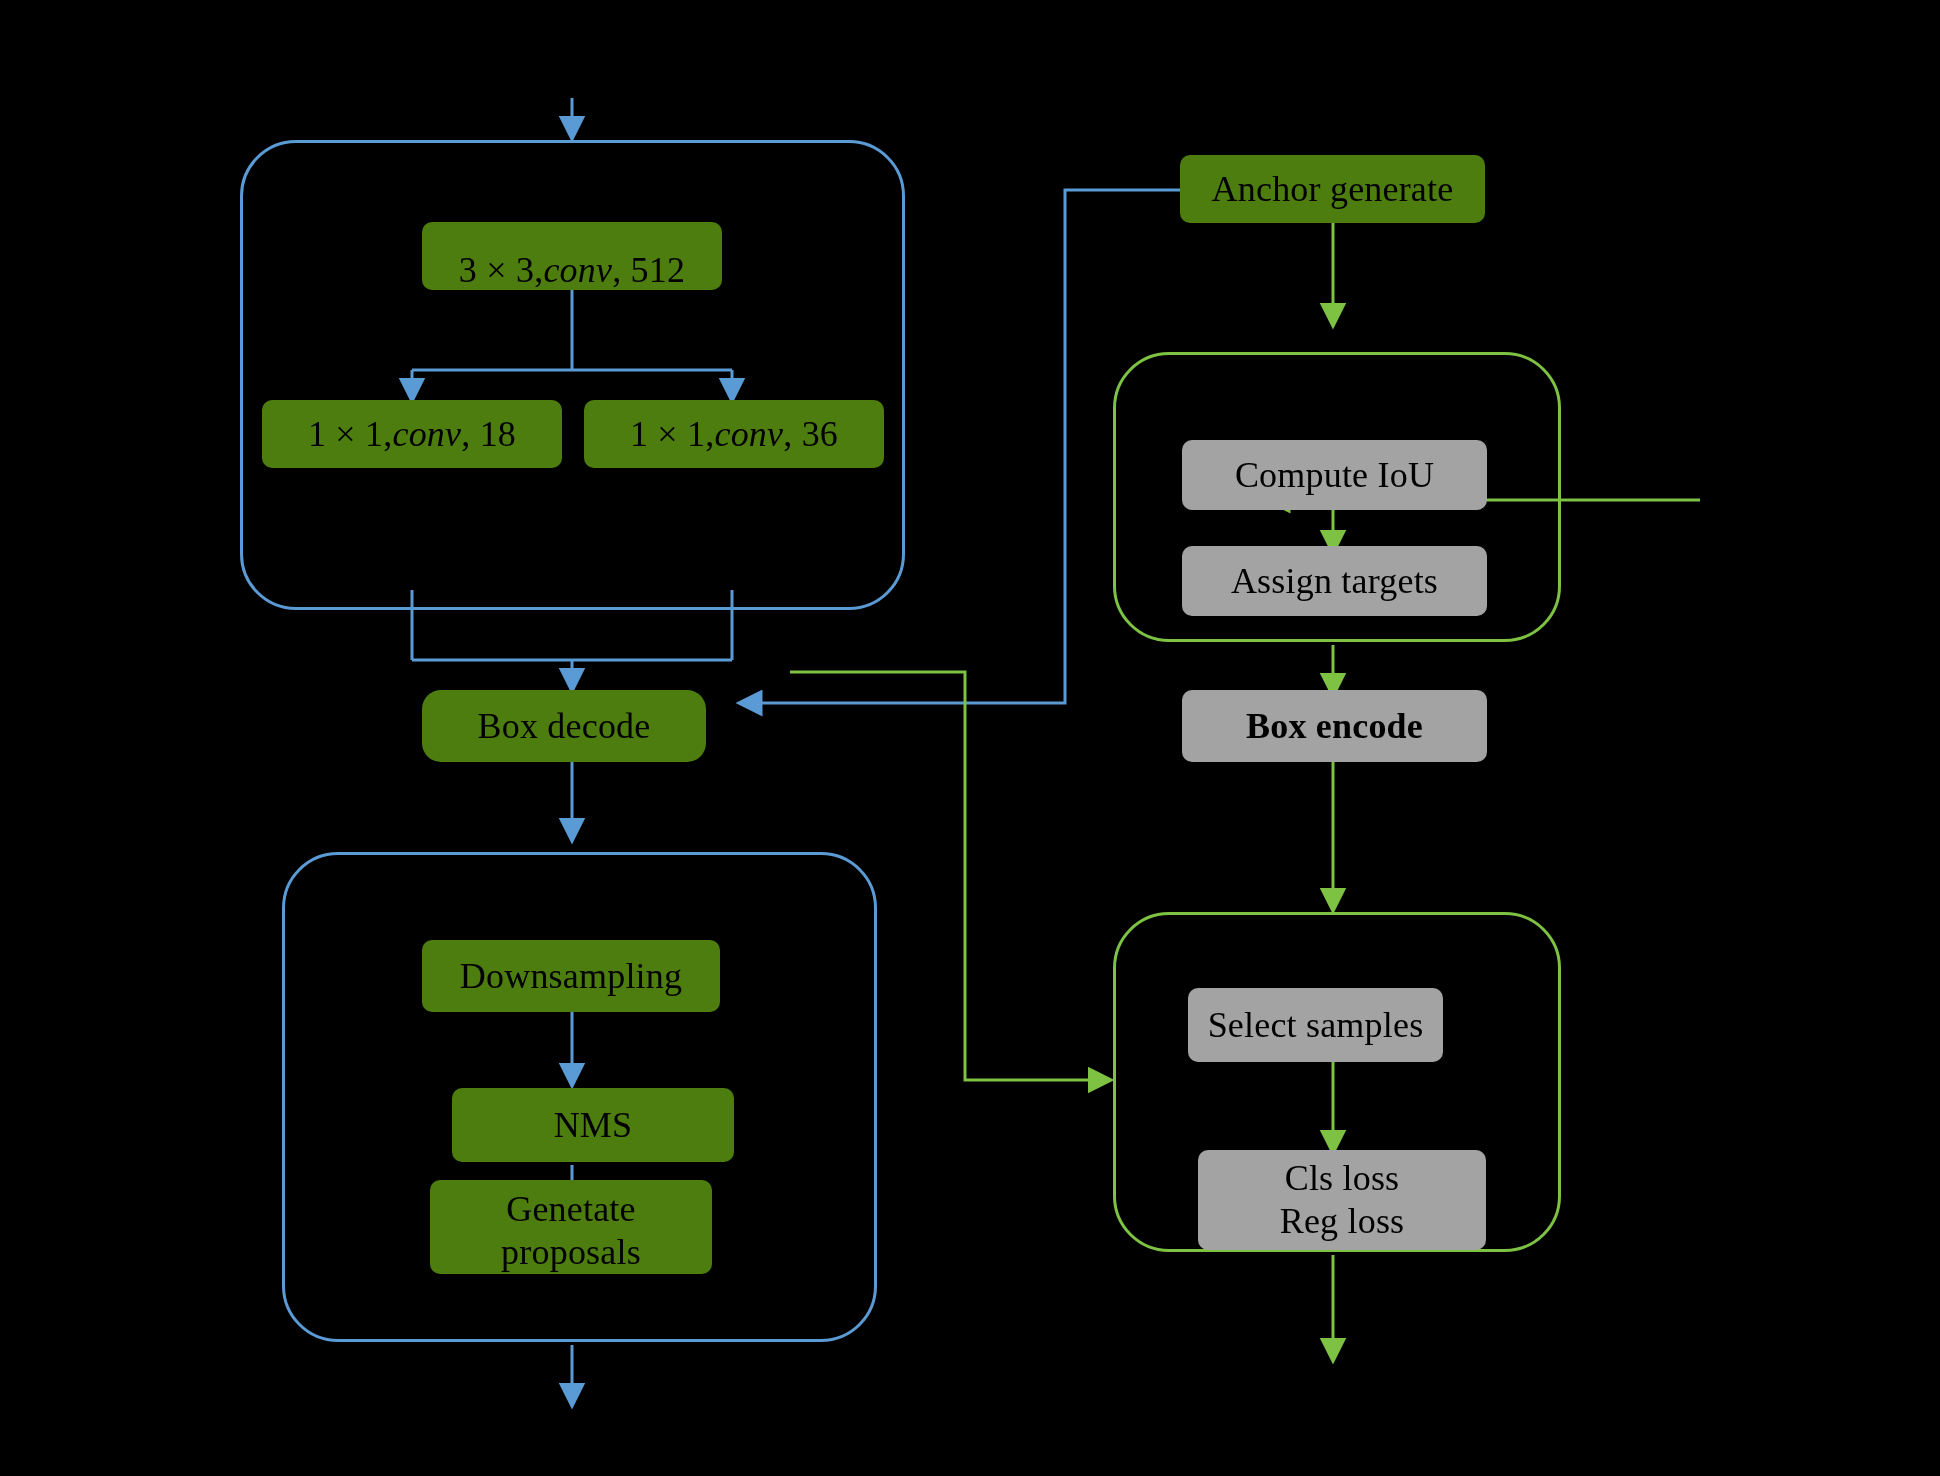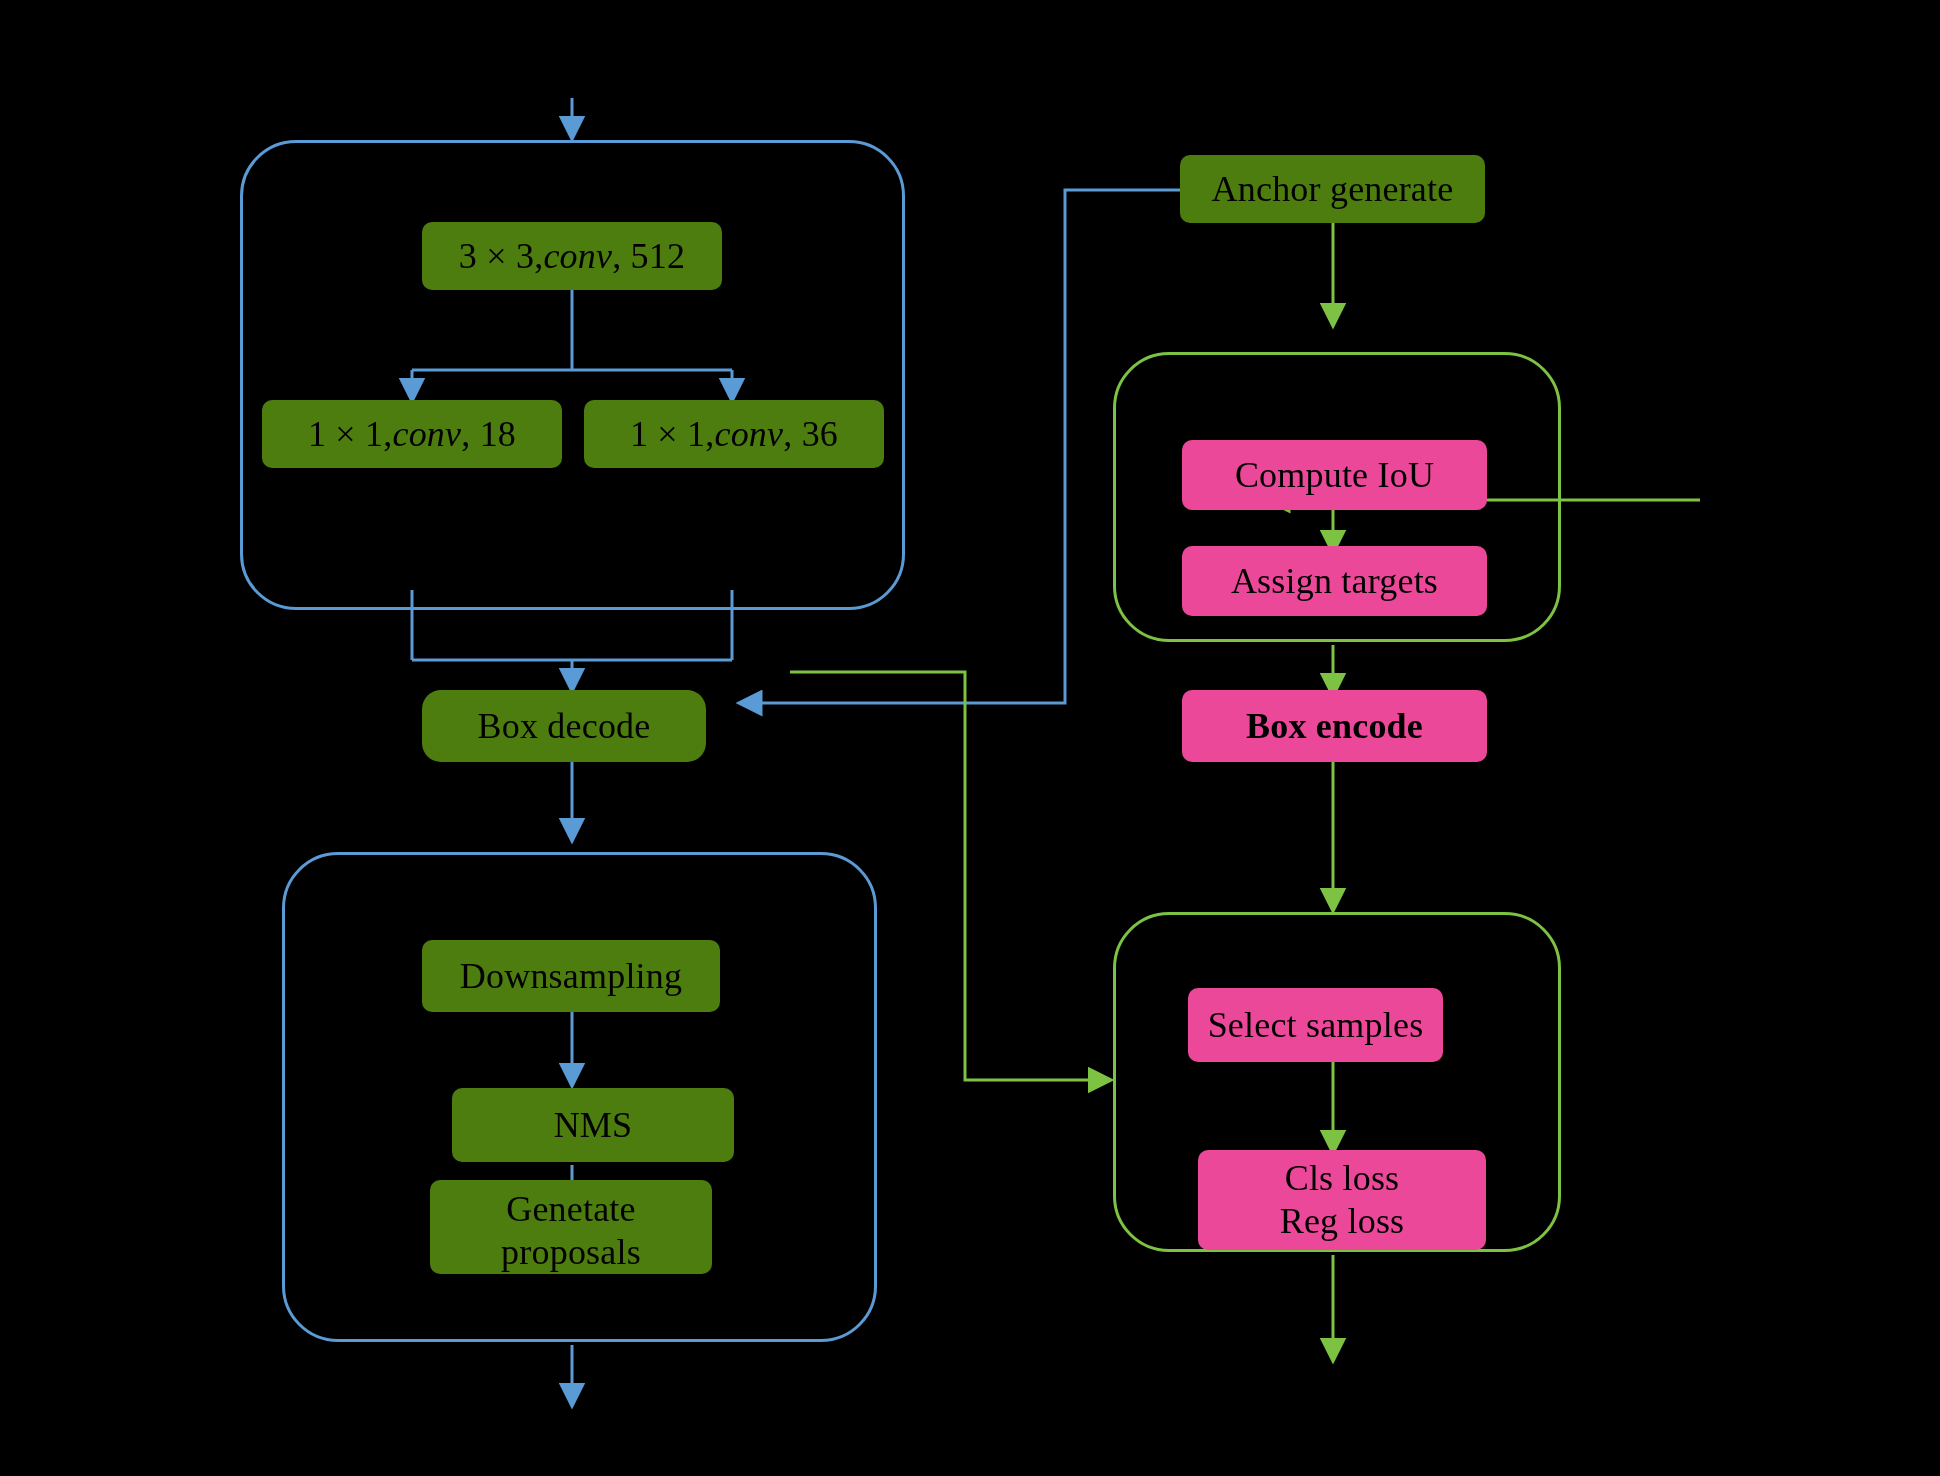--- a/index.html
+++ b/index.html
@@ -35,21 +35,21 @@
     border-radius: 10px;
     color: #000000;
     font-family: "Liberation Serif", "DejaVu Serif", serif;
     font-size: 36px;
     line-height: 1.12;
     letter-spacing: 0.2px;
     box-sizing: border-box;
     z-index: 3;
   }
   .node.blue  { background: #4d7c0f; }
-  .node.green { background: #ec4899; }
+  .node.green { background: #a3a3a3; }
   .node .mathline {
     white-space: nowrap;
   }
   .node .it {
     font-style: italic;
   }
   .node .two-line {
     display: block;
     line-height: 1.2;
   }
@@ -126,21 +126,21 @@
   </svg>
 
   <div class="group-outline blue" style="left:240px;  top:140px;  width:665px; height:470px;"></div>
 
   <div class="group-outline blue" style="left:282px;  top:852px;  width:595px; height:490px;"></div>
 
   <div class="group-outline green" style="left:1113px; top:352px;  width:448px; height:290px;"></div>
 
   <div class="group-outline green" style="left:1113px; top:912px;  width:448px; height:340px;"></div>
 
-  <div class="node blue" style="left:422px; top:222px; width:300px; height:68px;">
+  <div class="node blue" style="left:422px; top:222px; width:300px; height:68px;align-items:flex-end;">
     <span class="mathline">
       <span>3 × 3,</span><span class="it">conv</span><span>, 512</span>
     </span>
   </div>
 
   <div class="node blue" style="left:262px; top:400px; width:300px; height:68px;">
     <span class="mathline">
       <span>1 × 1,</span><span class="it">conv</span><span>, 18</span>
     </span>
   </div>

